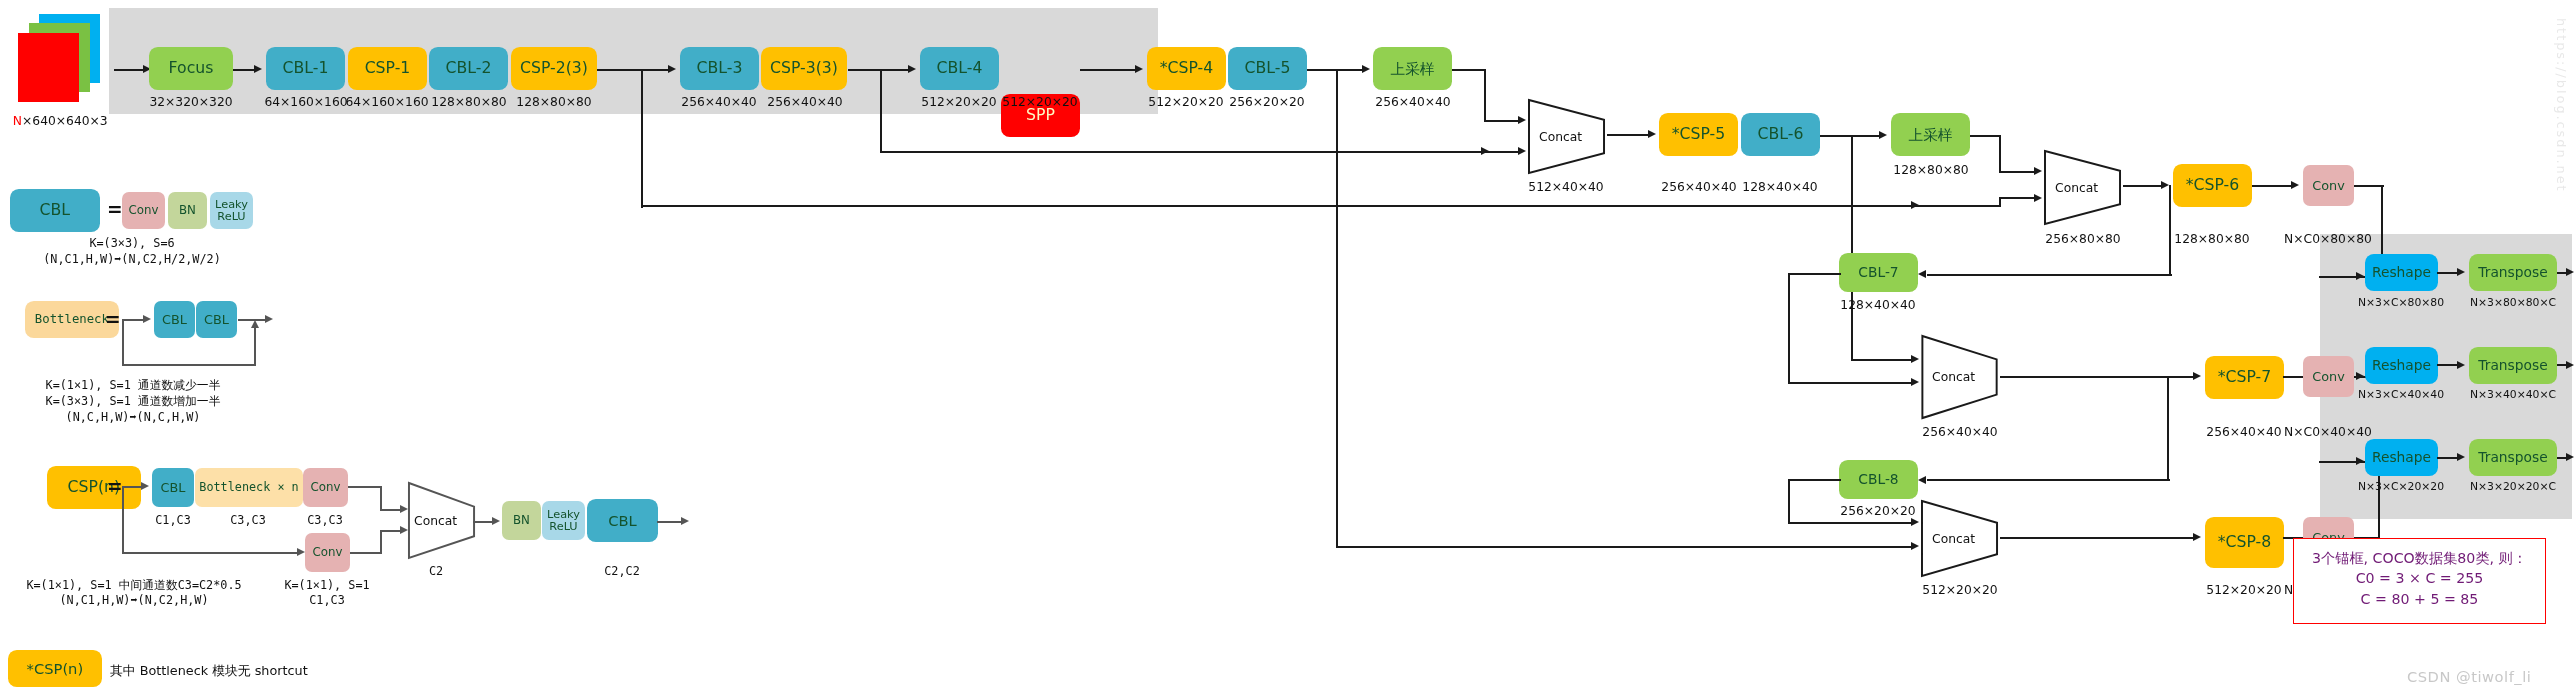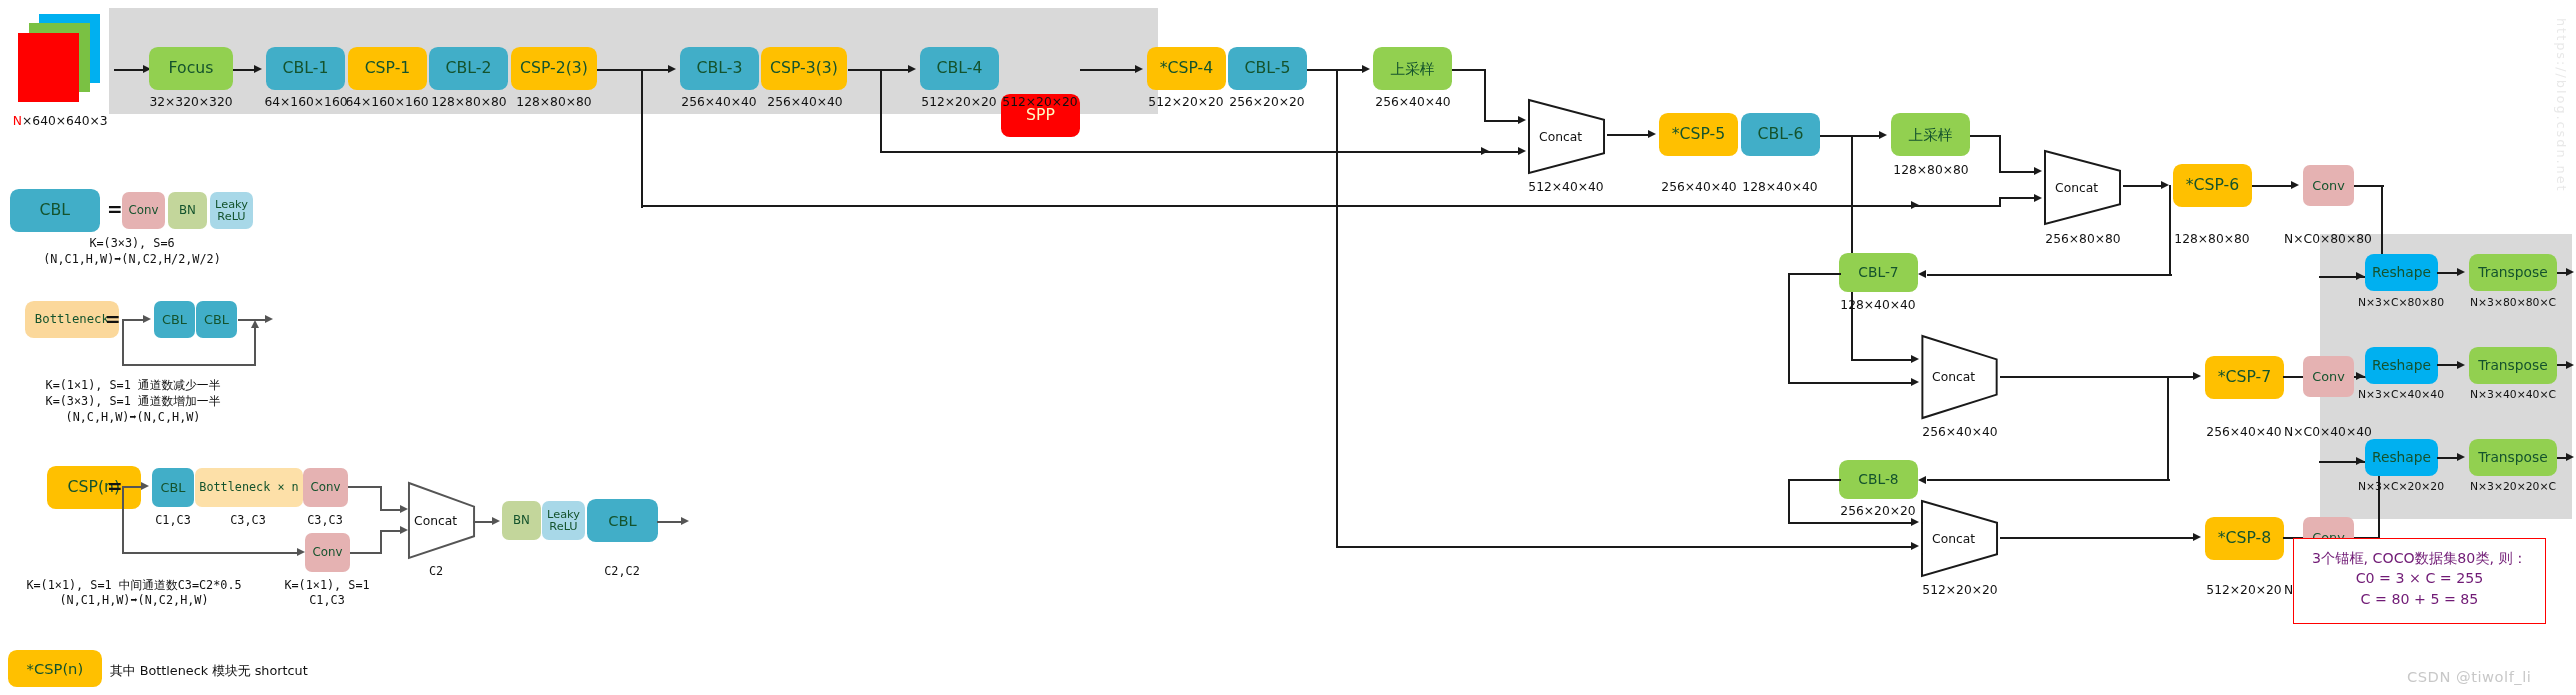--- a/index.html
+++ b/index.html
@@ -257,21 +257,21 @@
     <svg width="81" height="79" viewBox="0 0 82 80">
       <polygon points="2,2 78,24 78,56 2,78" fill="#ffffff" stroke="#1a1a1a" stroke-width="2"></polygon>
     </svg>
     <div class="lbl">Concat</div>
   </div>
   <div class="cap c" style="left:1960px;top:583px;">512×20×20</div>
 
   <div class="ln" style="left:2000px;top:537px;width:194px;height:2px;"></div>
   <div class="arrow r" style="left:2193px;top:533px;"></div>
 
-  <div class="blk c-orange" style="left:2205px;top:517px;width:79px;height:43px;font-size:15.7px;">*CSP-8</div>
+  <div class="blk c-orange" style="left:2205px;top:517px;width:79px;height:51px;font-size:15.7px;">*CSP-8</div>
   <div class="cap c" style="left:2244px;top:583px;">512×20×20</div>
 
   <div class="ln" style="left:2283px;top:537px;width:21.6px;height:2px;"></div>
   <div class="arrow r" style="left:2303px;top:533px;"></div>
 
   <div class="blk c-pink sm" style="left:2303px;top:517px;width:51px;height:41px;font-size:12.8px;">Conv</div>
   <div class="cap c" style="left:2328px;top:583px;">N×C0×20×20</div>
 
   <div class="ln" style="left:2354px;top:537px;width:25.5px;height:2px;"></div>
   <div class="ln" style="left:2378px;top:463px;width:2px;height:77px;"></div>

